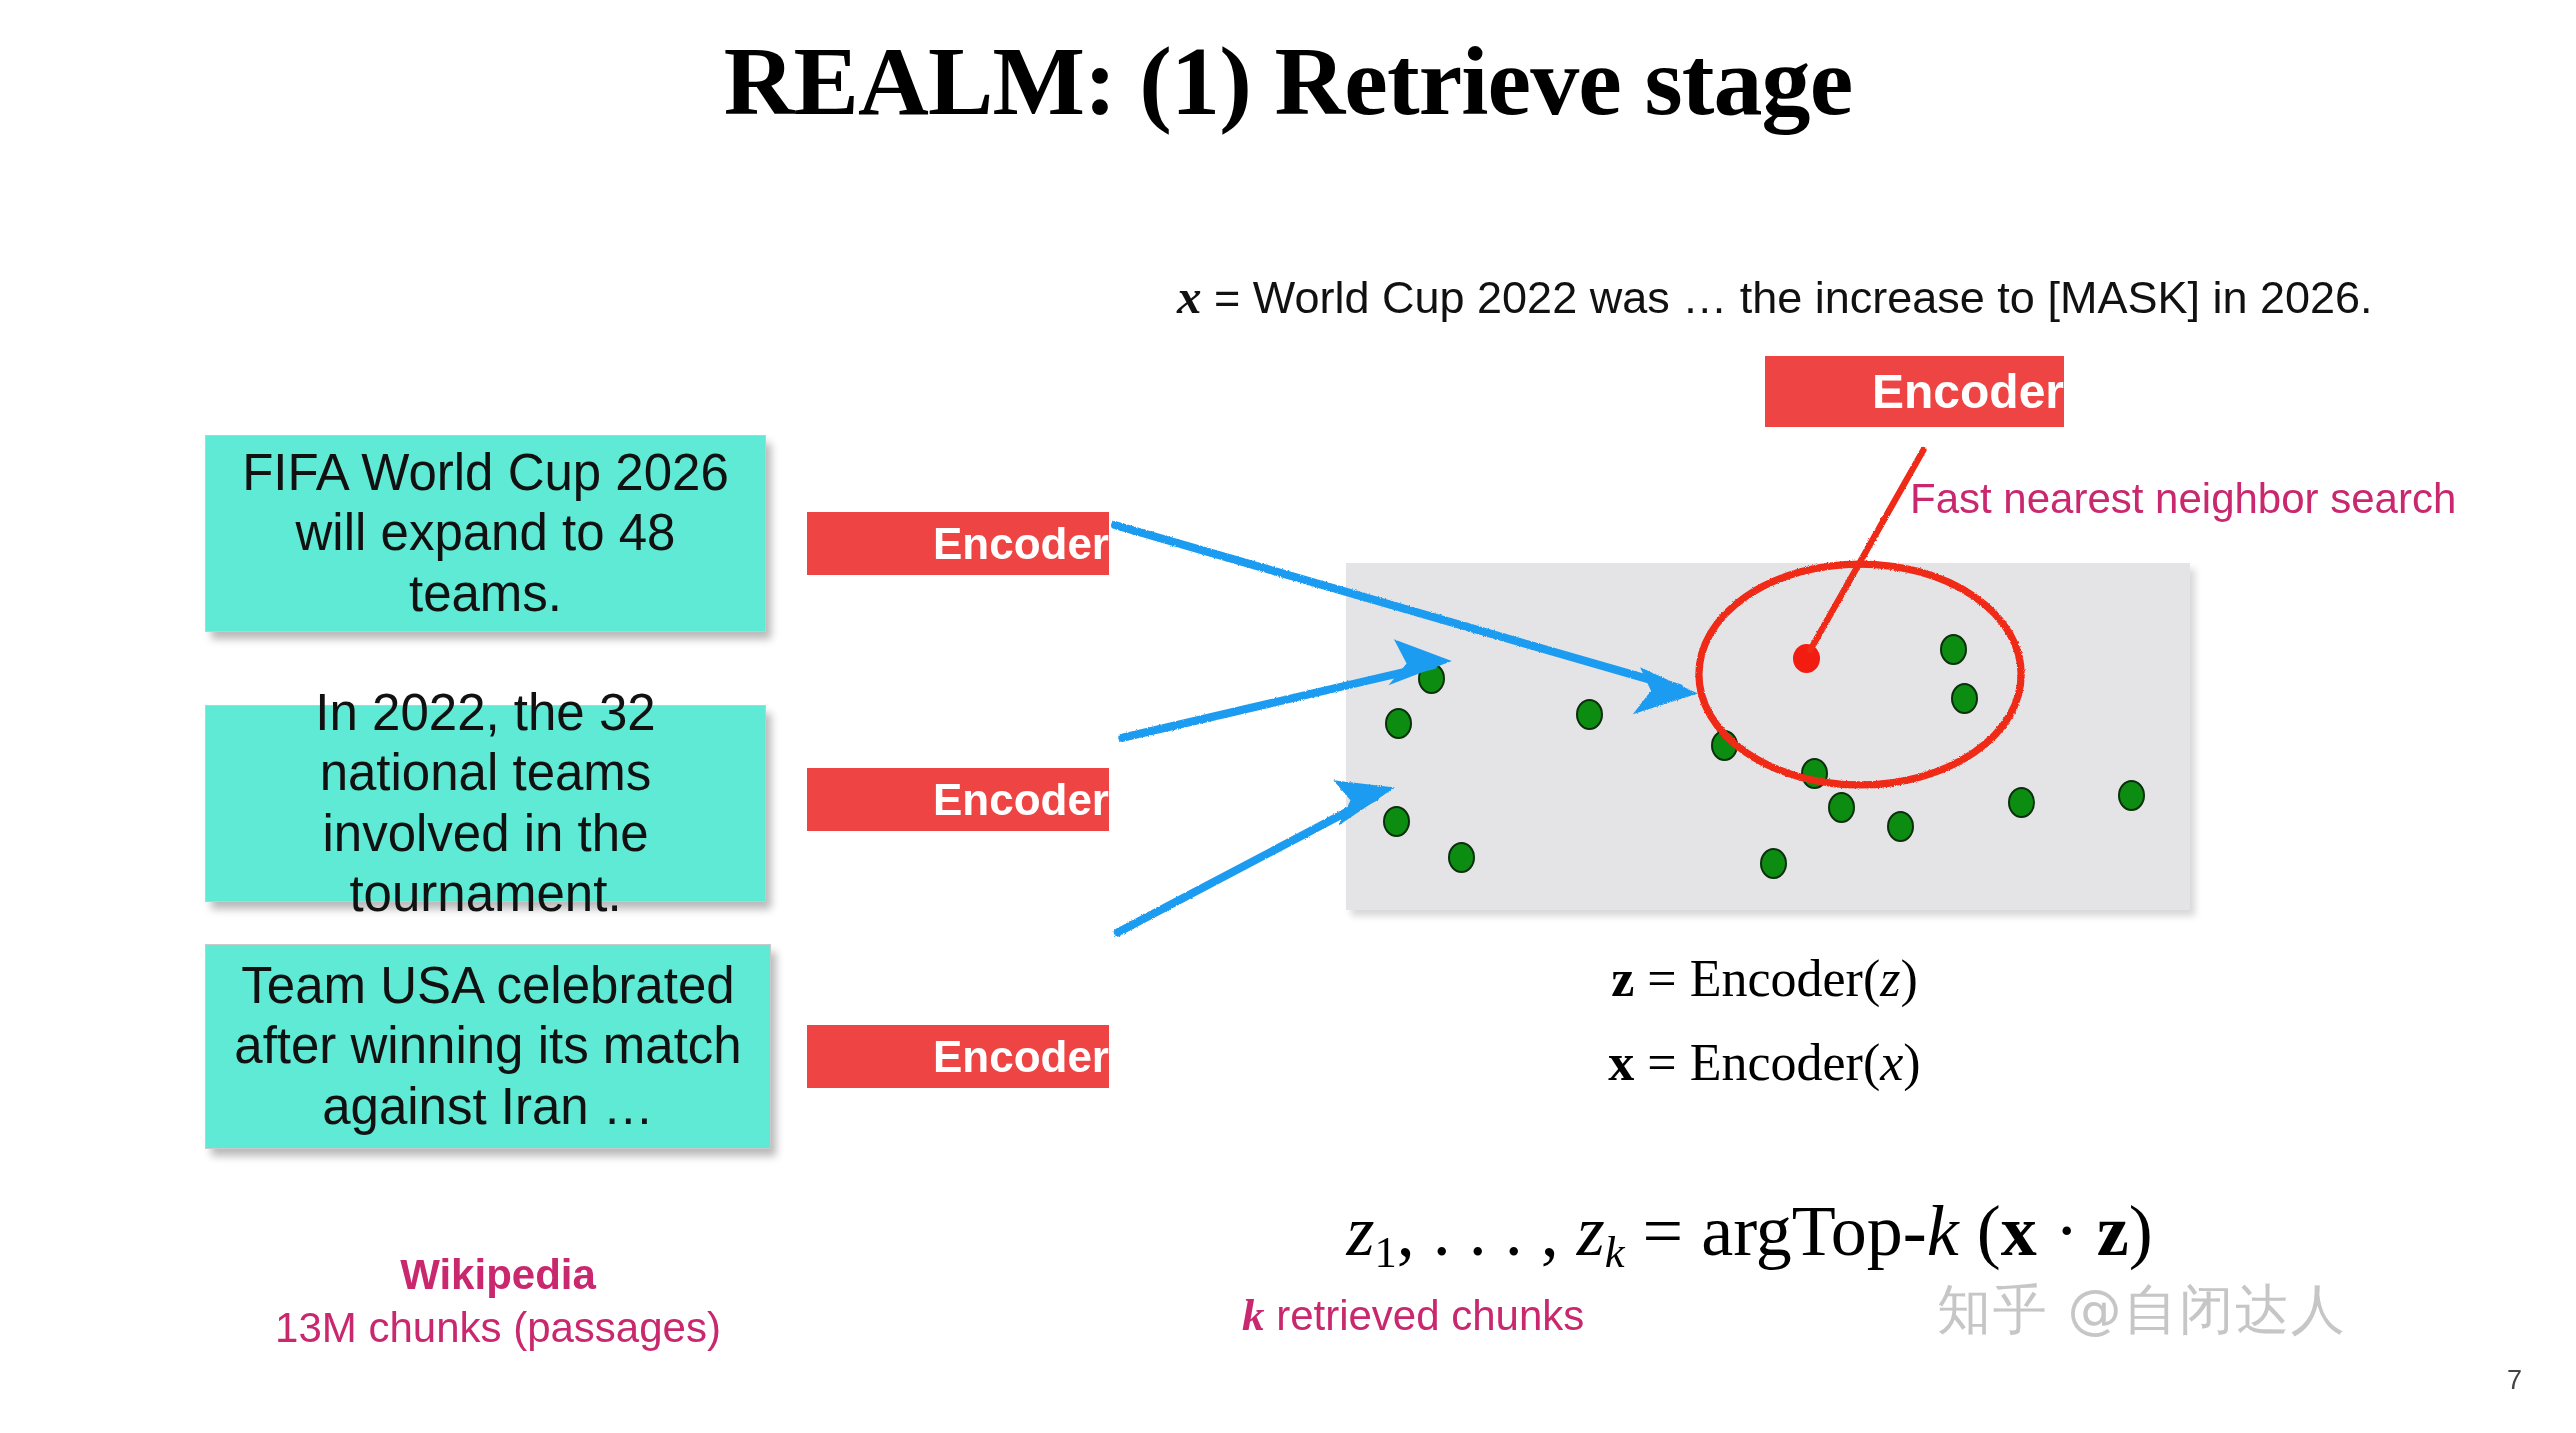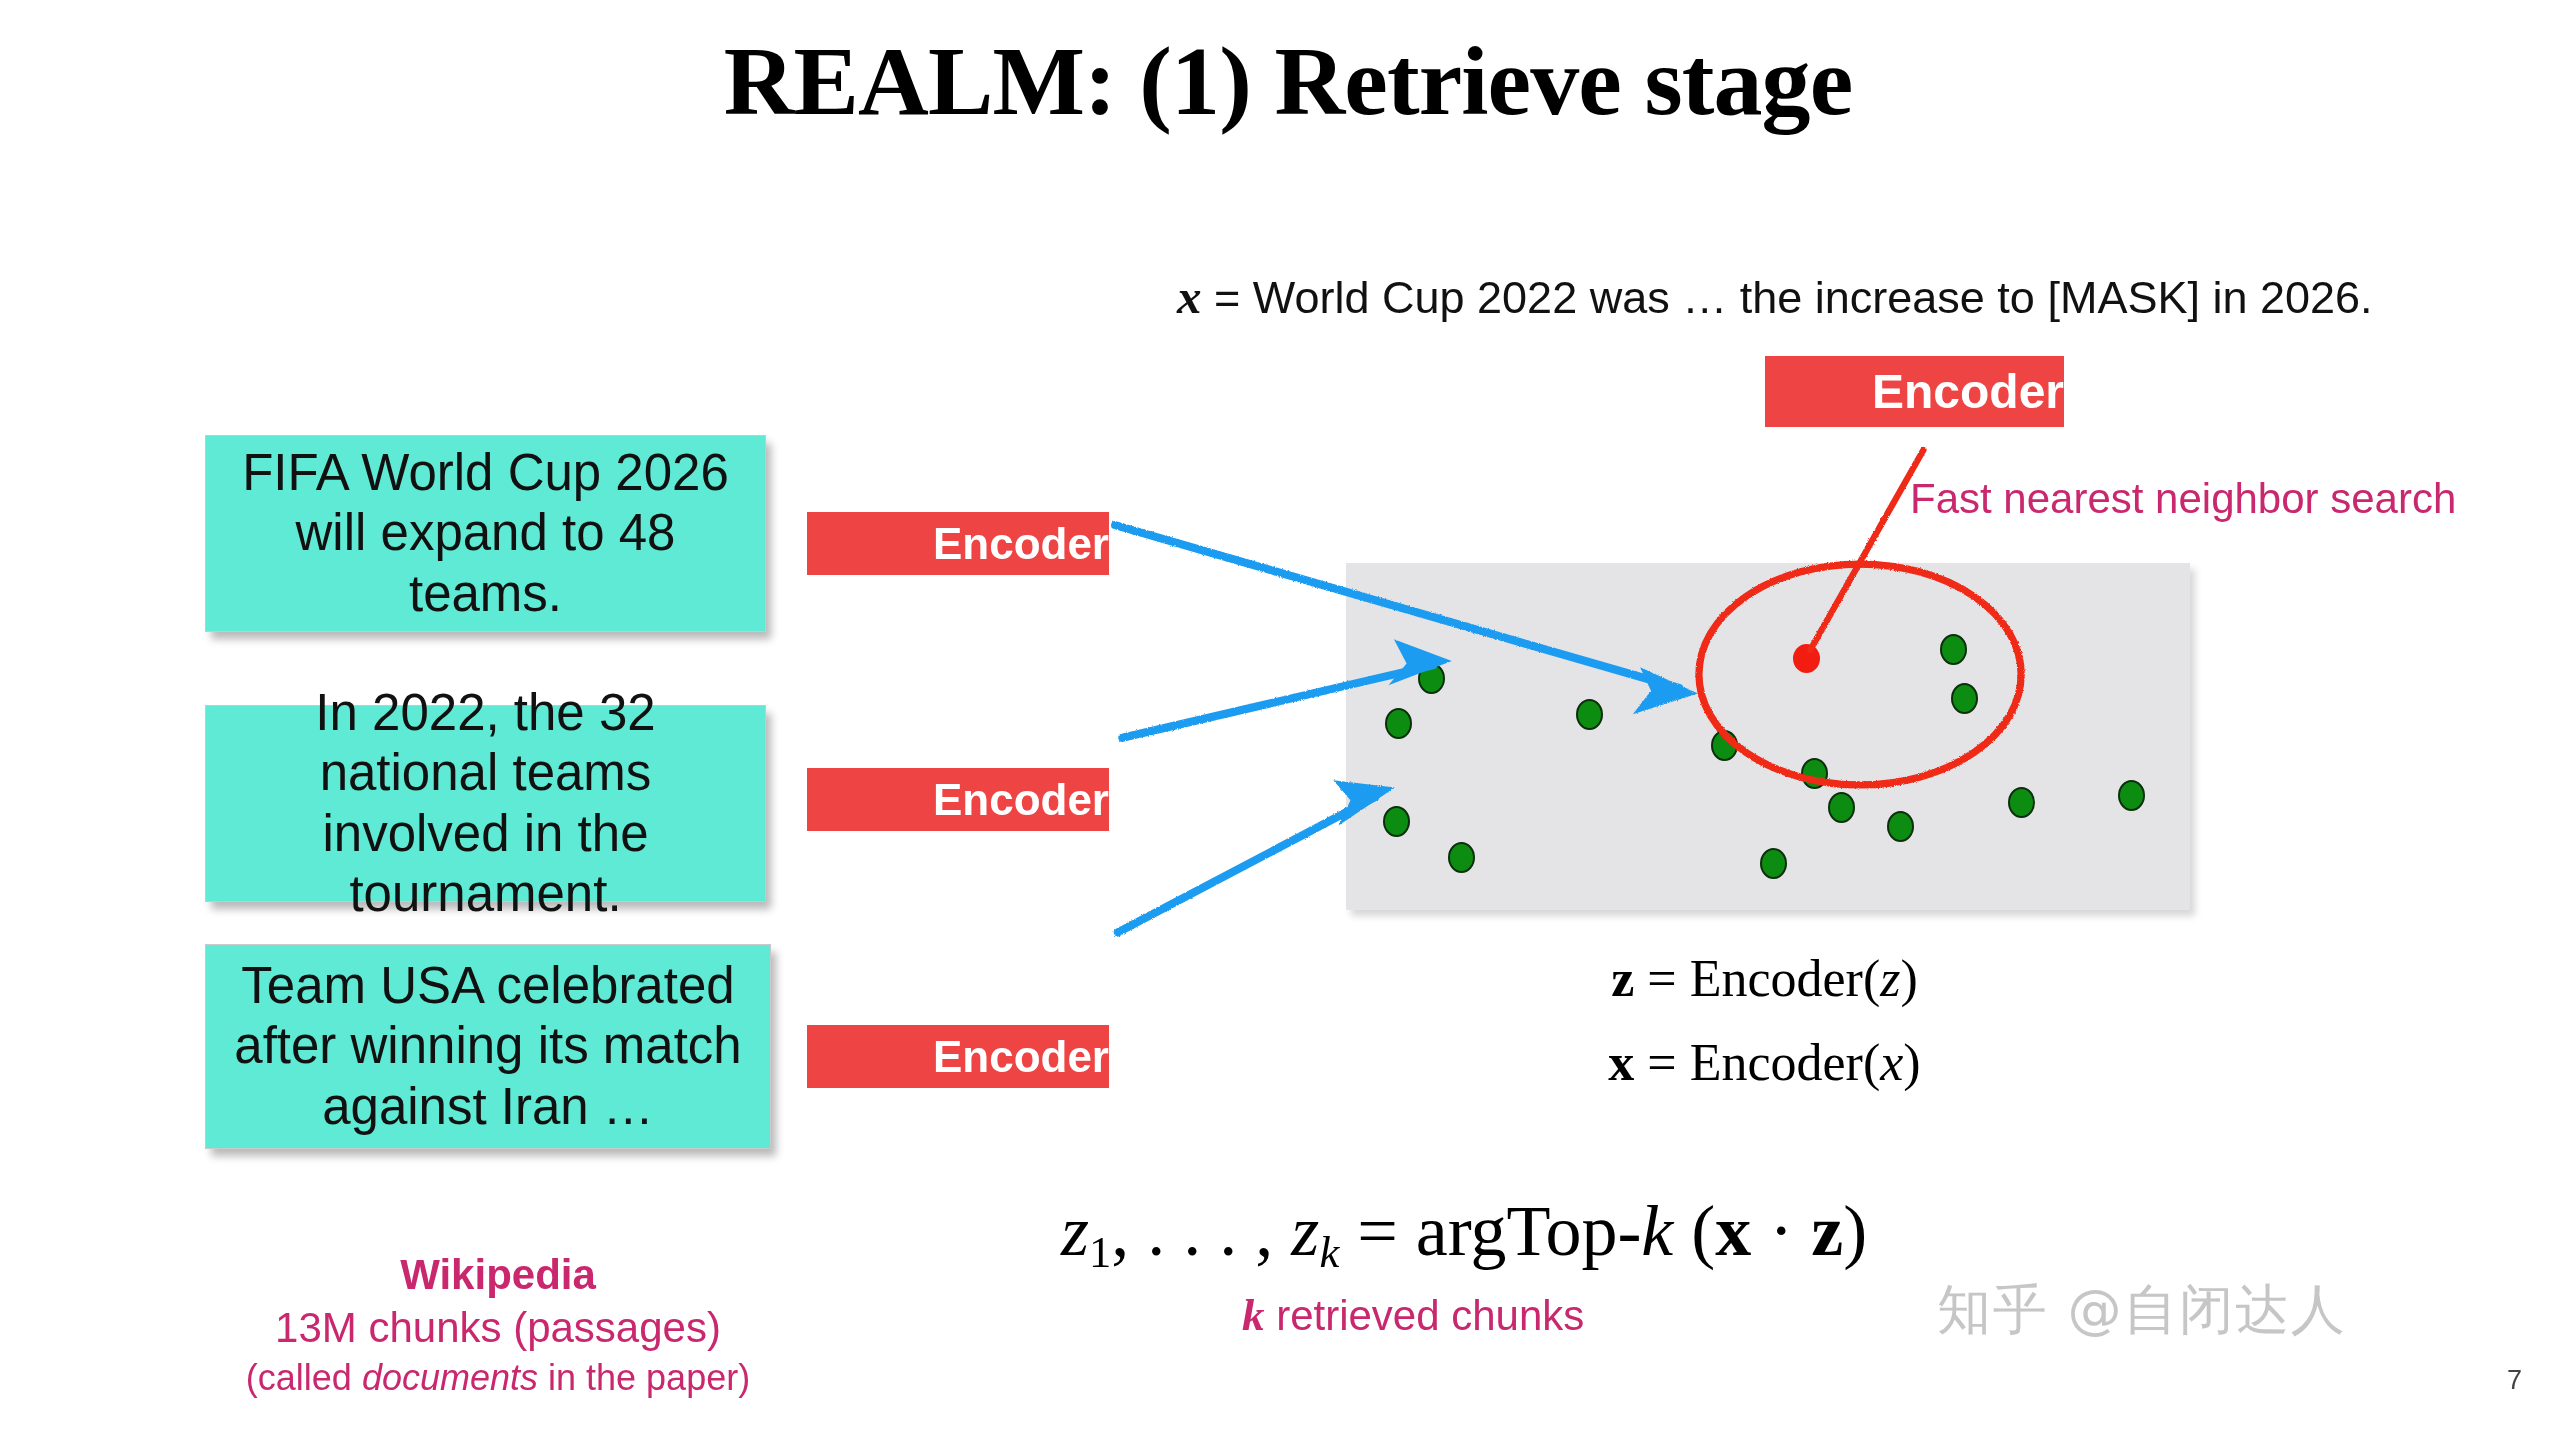--- a/index.html
+++ b/index.html
@@ -93,21 +93,21 @@
   #wiki-caption .l3{font-size:36px;display:block;}
   #wiki-caption .l3 em{font-style:italic;}
 
   
   .math{
     font-family:"Liberation Serif", serif;
     color:#000;white-space:nowrap;margin-top:12px;
   }
   #eq-z{left:1312px;top:937px;width:905px;text-align:center;font-size:52px;}
   #eq-x{left:1312px;top:1021px;width:905px;text-align:center;font-size:52px;}
-  #eq-top{left:1061px;top:1178px;width:1231px;text-align:left;font-size:72px;}
+  #eq-top{left:1134px;top:1178px;width:1231px;text-align:center;font-size:72px;}
   .math b{font-weight:bold;}
   .math i{font-style:italic;}
   .sub{font-size:0.62em;vertical-align:-0.28em;}
   .subi{font-size:0.62em;vertical-align:-0.28em;font-style:italic;}
 
   
   #watermark{
     left:1937px;top:1274px;
     font-size:54px;color:#c6c6c6;
     white-space:nowrap;letter-spacing:1.8px;
@@ -202,21 +202,20 @@
 
 <div class="abs pink" id="fast-nn-label">Fast nearest neighbor search</div>
 
 <div class="abs pink" id="k-retrieved-label">
   <span class="kvar">k</span><span> retrieved chunks</span>
 </div>
 
 <div class="abs pink" id="wiki-caption">
   <span class="l1">Wikipedia</span>
   <span class="l2">13M chunks (passages)</span>
-  <span class="l3"><span>(called </span><em>documents</em><span> in the paper)</span></span>
 </div>
 
 <div class="abs math" id="eq-z">
   <b>z</b>
   <span> = </span><span>Encoder(</span><i>z</i><span>)</span>
 </div>
 
 <div class="abs math" id="eq-x">
   <b>x</b>
   <span> = </span><span>Encoder(</span><i>x</i><span>)</span>

